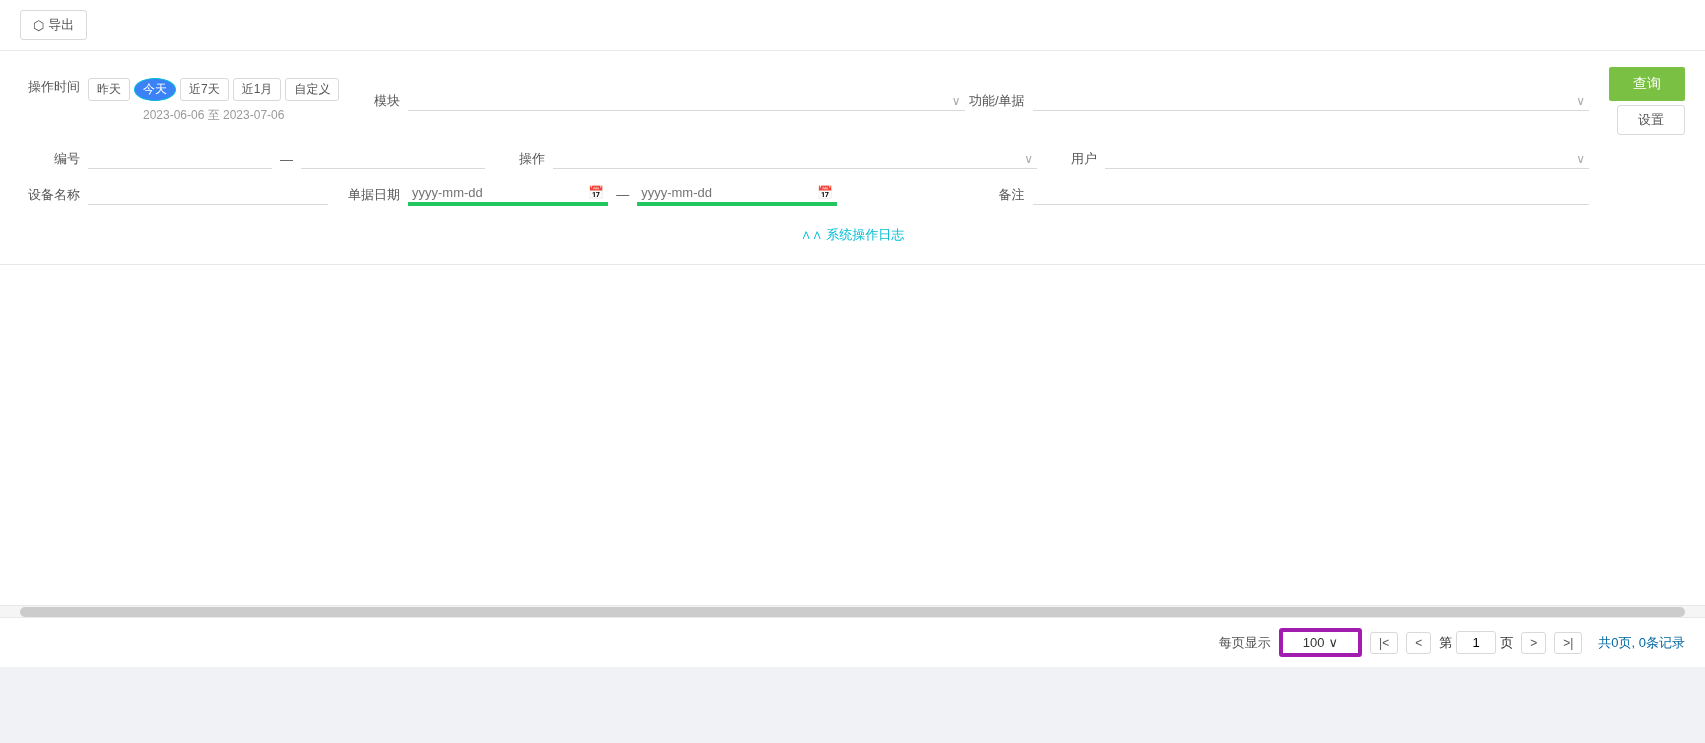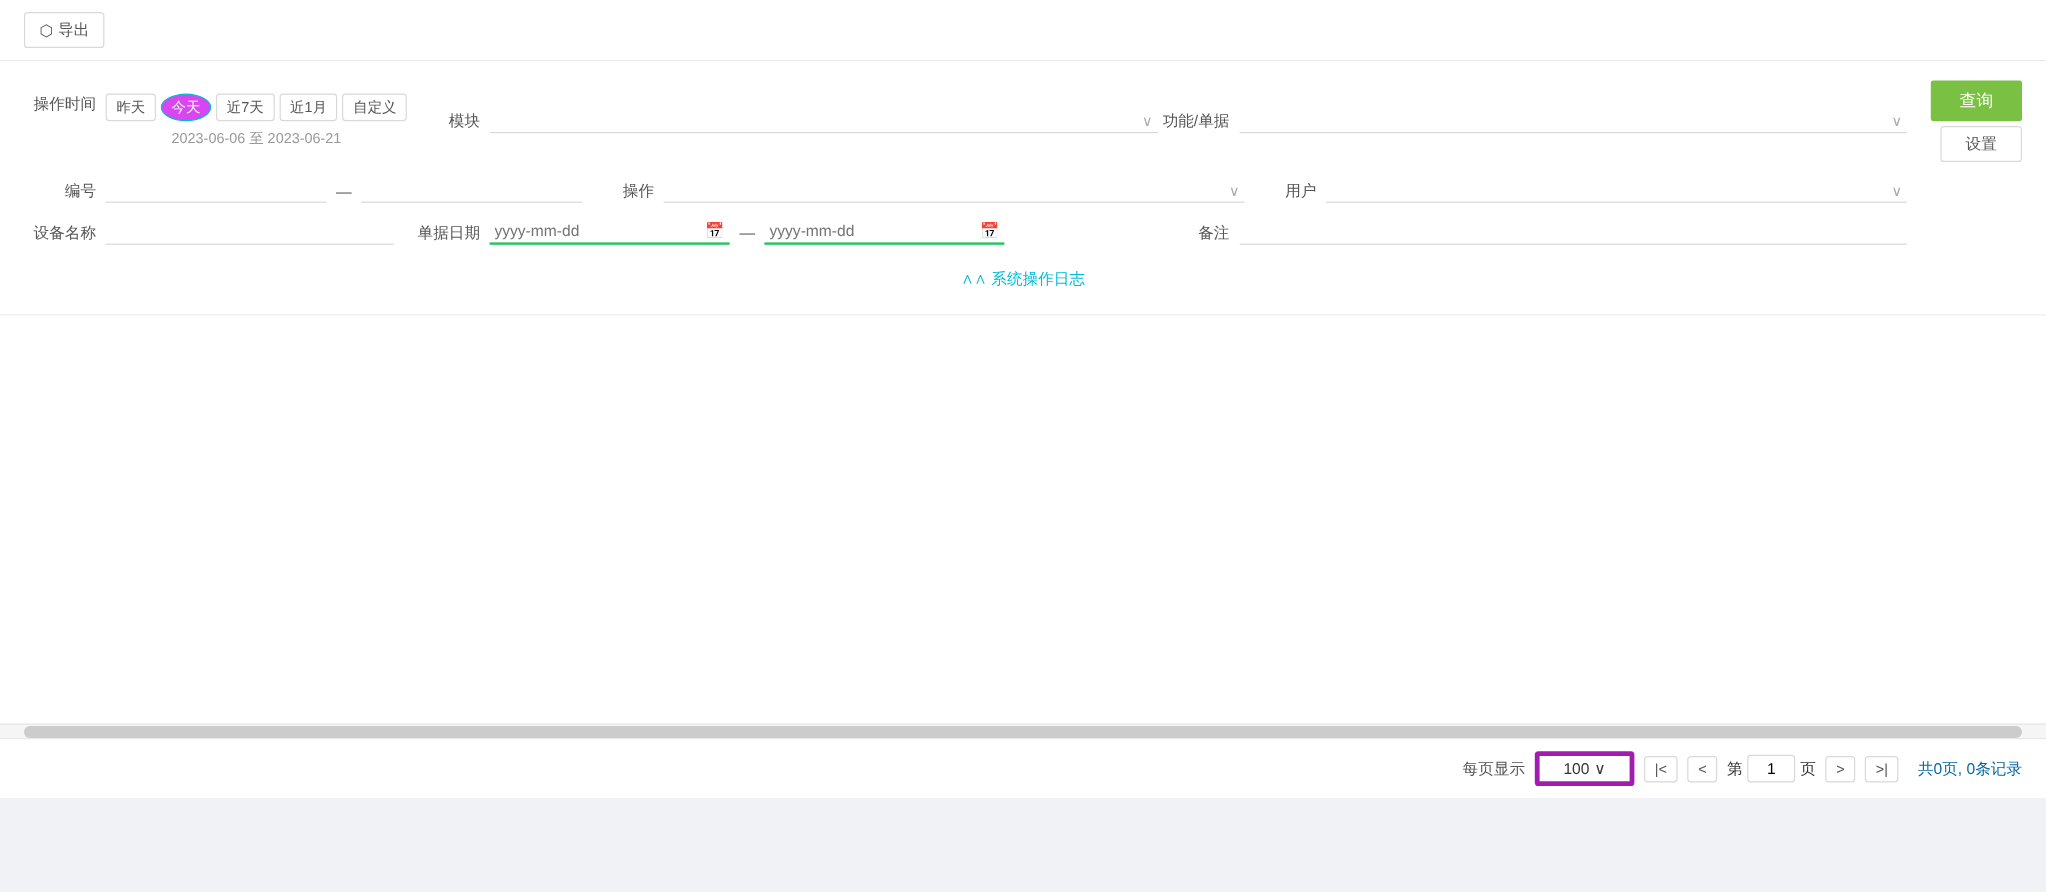--- a/index.html
+++ b/index.html
@@ -29,21 +29,21 @@
     }
 
     
     .time-filter-section { display: flex; flex-direction: column; gap: 4px; align-items: center; }
     .time-btns { display: flex; align-items: center; gap: 4px; }
     .time-btn {
       padding: 2px 8px; border: 1px solid #d9d9d9; background: #fff;
       cursor: pointer; border-radius: 3px; font-size: 12px; color: #555;
     }
     .time-btn.active {
-      background: #d946ef; color: #fff; border-color: #00bcd4; border-radius: 50%;
+      background: #3b82f6; color: #fff; border-color: #00bcd4; border-radius: 50%;
       padding: 2px 8px;
     }
     .time-range { font-size: 12px; color: #999; margin-top: 2px; }
 
     
     .select-wrap {
       display: flex; align-items: center; border-bottom: 1px solid #d9d9d9;
       min-width: 280px; padding: 2px 4px; cursor: pointer; position: relative;
     }
     .select-wrap input {
@@ -121,21 +121,21 @@
     }
     .page-input-wrap { display: flex; align-items: center; gap: 4px; }
     .page-input {
       border: 1px solid #d9d9d9; padding: 3px 6px; width: 40px;
       text-align: center; border-radius: 3px; font-size: 13px;
     }
     .page-summary { color: #0369a1; margin-left: 8px; }
 
     
     .date-wrap {
-      display: flex; align-items: center; border-bottom: 2px solid #22c55e;
+      display: flex; align-items: center; border-bottom: 4px solid #22c55e;
       min-width: 130px; padding: 2px 4px;
     }
     .date-wrap input {
       border: none; outline: none; font-size: 13px; color: #aaa;
       background: transparent; width: 100%;
     }
     .cal-icon { color: #aaa; font-size: 13px; cursor: pointer; }
     .action-col { display: flex; flex-direction: column; align-items: flex-end; min-width: 80px; }
   </style>
 </head>
@@ -155,21 +155,21 @@
     <div style="display:flex; align-items:flex-start; min-width:320px;">
       <span class="filter-label">操作时间</span>
       <div class="time-filter-section">
         <div class="time-btns">
           <button class="time-btn">昨天</button>
           <button class="time-btn active">今天</button>
           <button class="time-btn">近7天</button>
           <button class="time-btn">近1月</button>
           <button class="time-btn">自定义</button>
         </div>
-        <div class="time-range">2023-06-06 至 2023-06-21</div>
+        <div class="time-range">2023-06-06 至 2023-07-06</div>
       </div>
     </div>
 
     <div style="display:flex; align-items:center; flex:1; min-width:280px;">
       <span class="filter-label">模块</span>
       <div class="select-wrap" style="flex:1;">
         <input type="text" style="">
         <span class="select-caret">∨</span>
       </div>
     </div>

